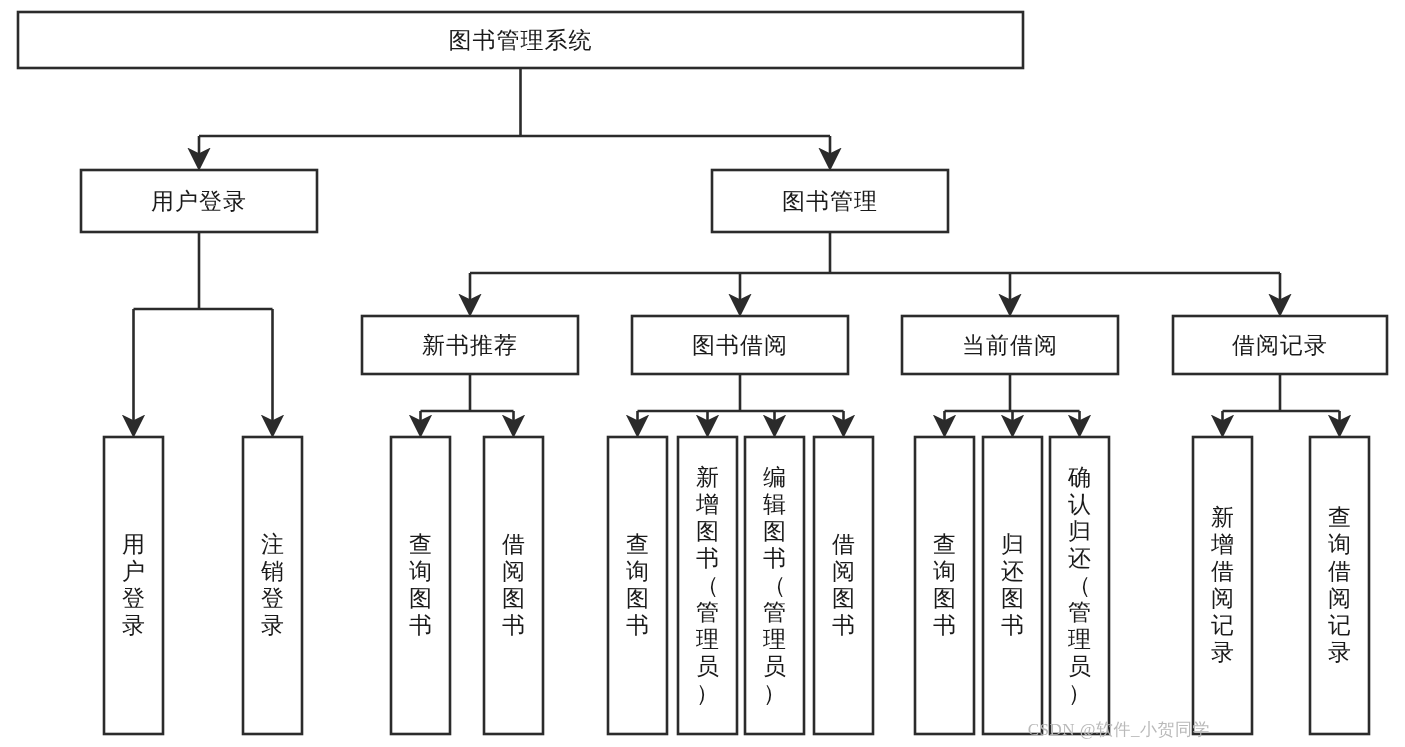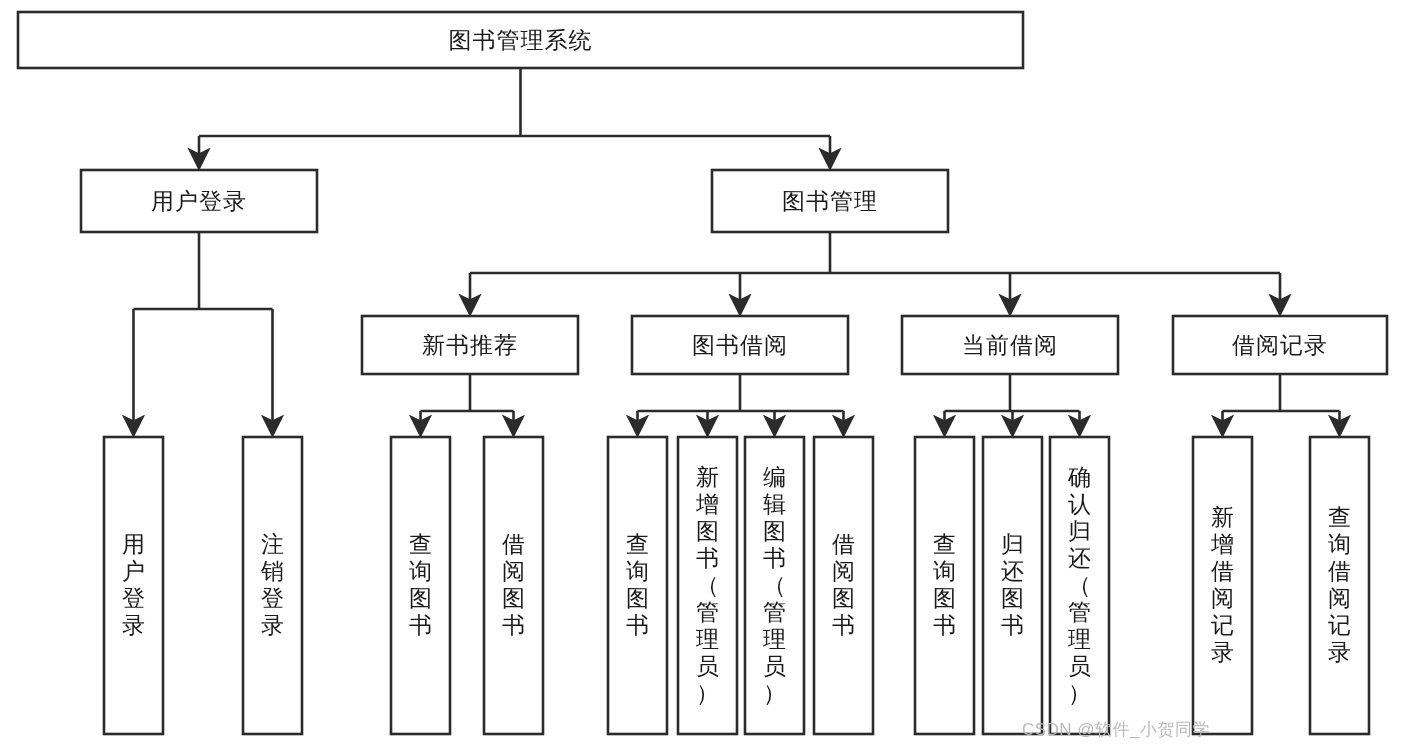--- a/index.html
+++ b/index.html
@@ -46,21 +46,21 @@
     fill: none;
   }
   .arrow-head {
     fill: #2b2b2b;
     stroke: none;
   }
   .watermark {
     position: absolute;
     right: 6px;
     bottom: 6px;
-    font-family: Liberation Sans, sans-serif;
+    font-family: Liberation Serif, serif;
     font-size: 17px;
     color: #b9b9b9;
     white-space: nowrap;
     letter-spacing: 0.5px;
     pointer-events: none;
   }
 </style>
 </head>
 <body>
 

